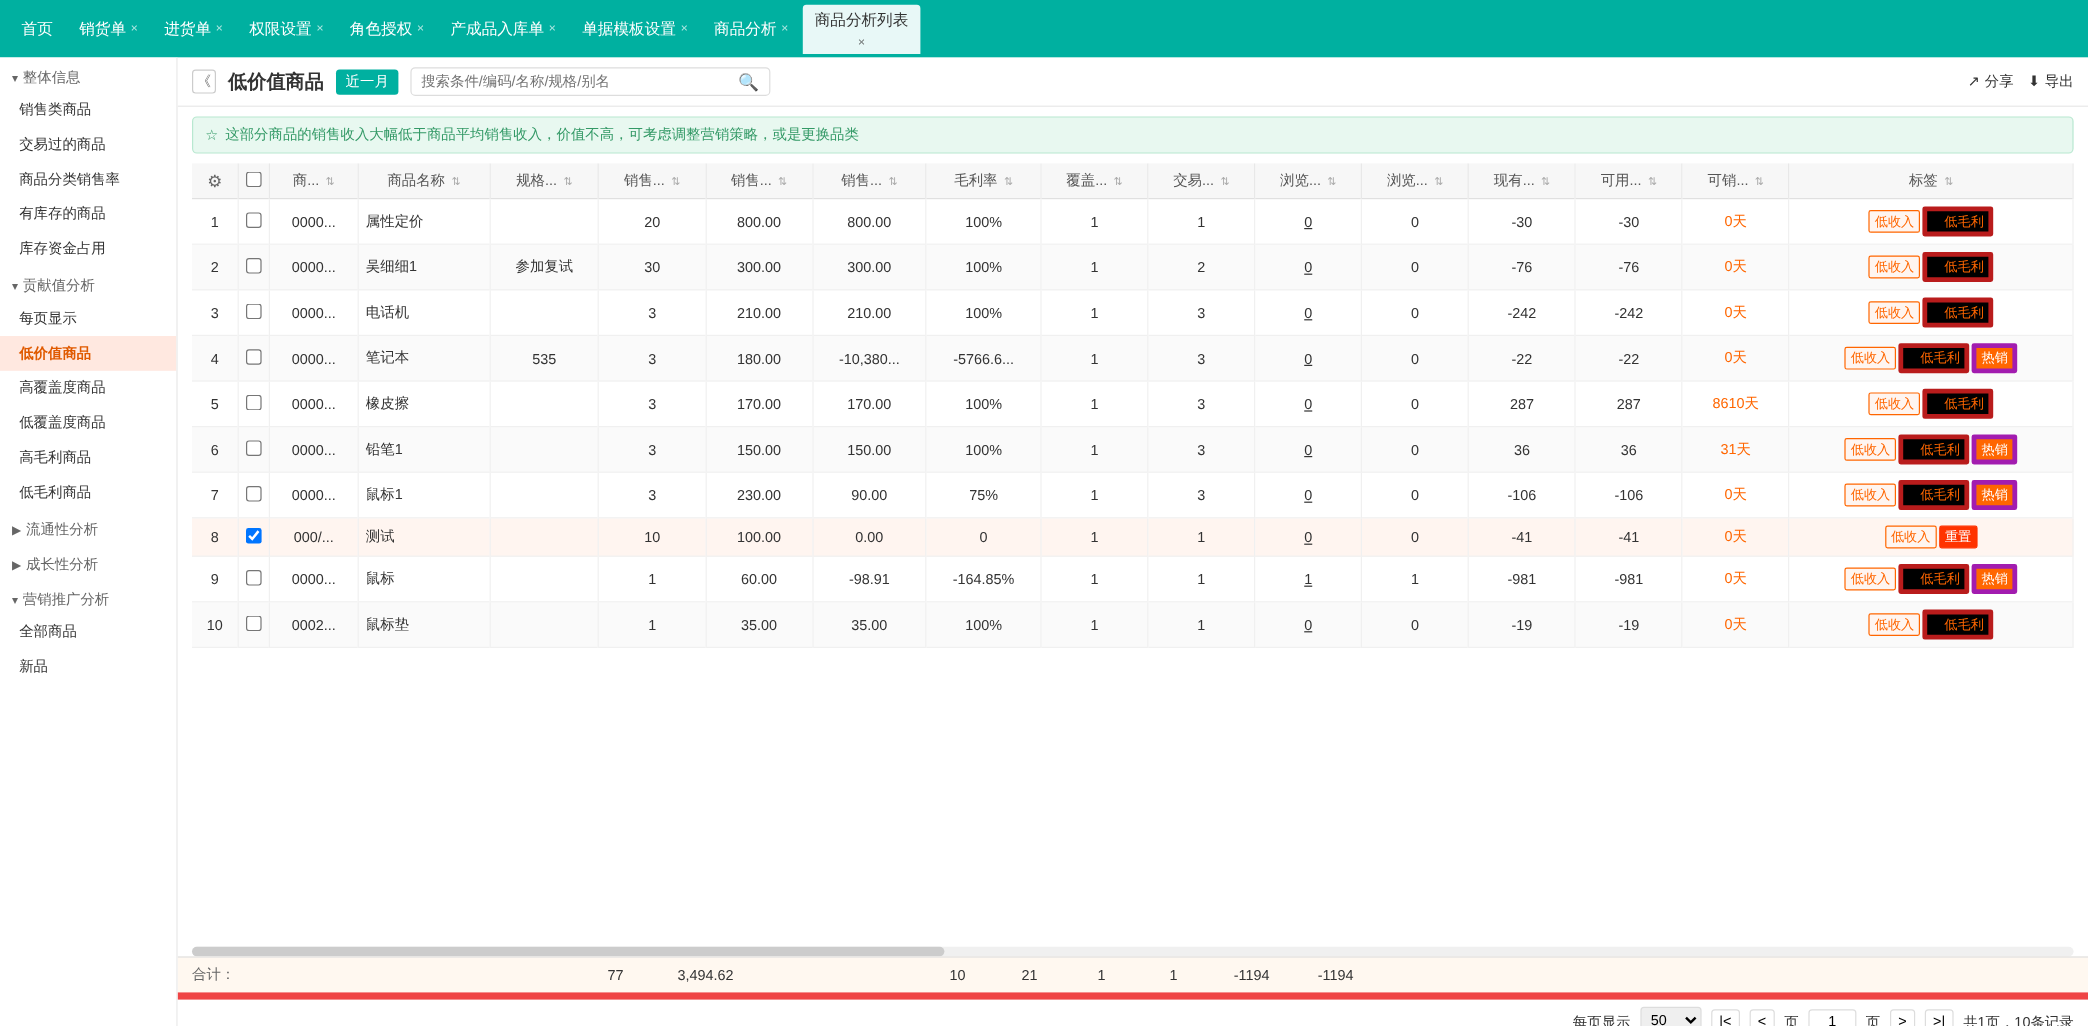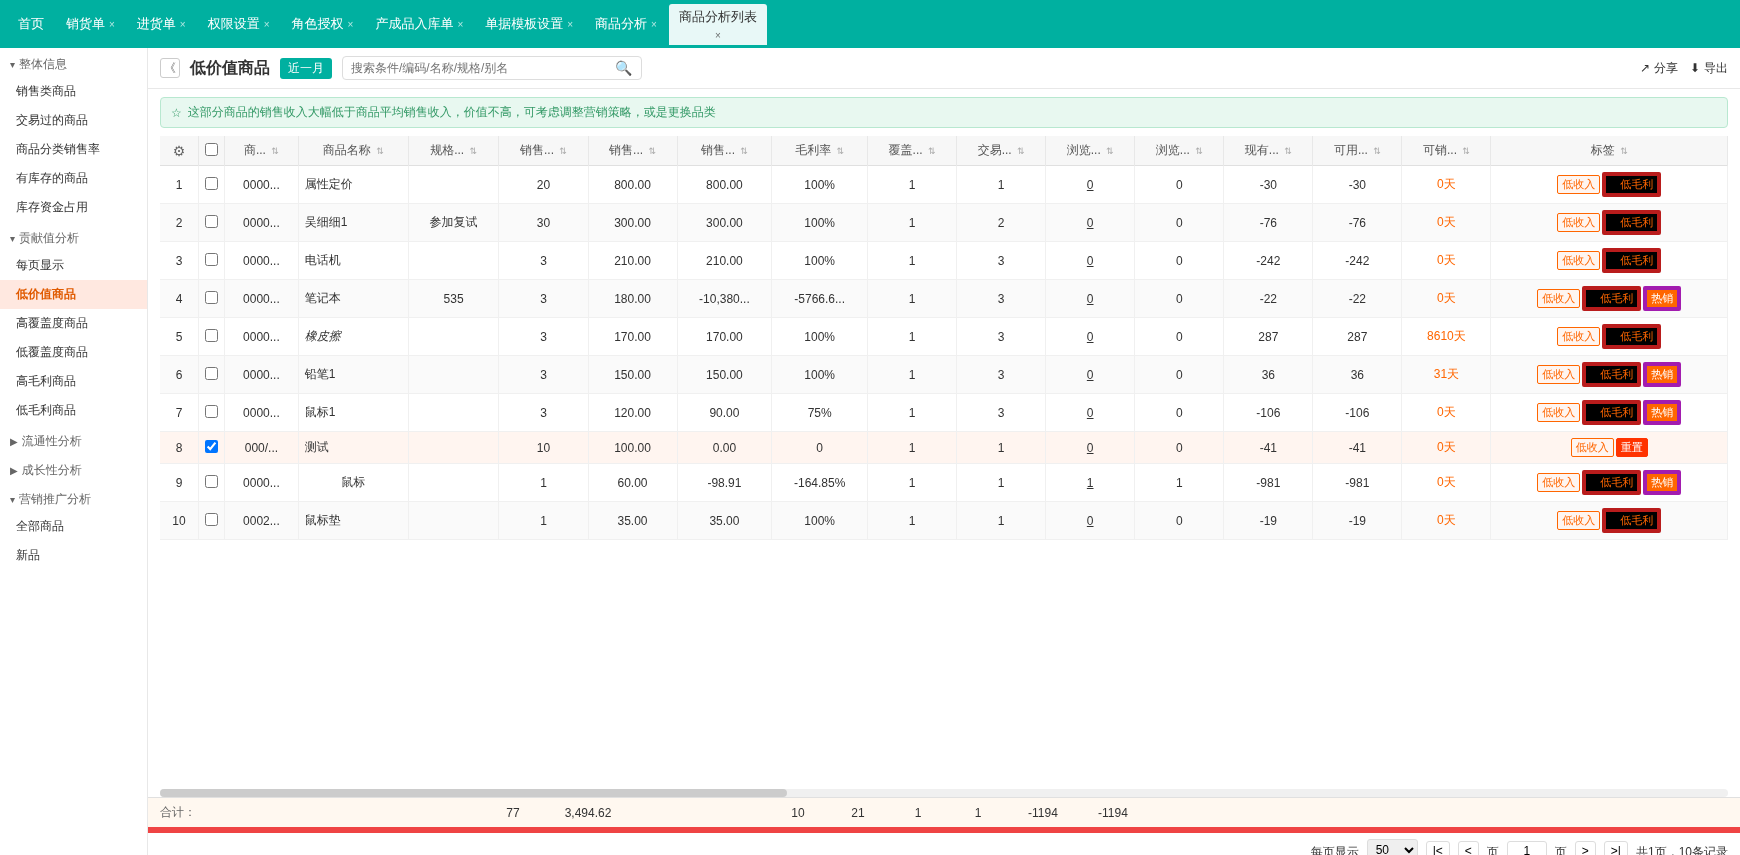--- a/index.html
+++ b/index.html
@@ -473,21 +473,21 @@
     <td>-22</td>
     <td><span class="days-text">0天</span></td>
     <td><span class="tag-badge tag-low-income">低收入</span><span class="tag-badge tag-low-profit">低毛利</span><span class="tag-badge tag-hot">热销</span></td>
   </tr>
             <tr>
     <td>5</td>
     <td class="checkbox-cell">
       <input type="checkbox" style="">
     </td>
     <td>0000...</td>
-    <td style="text-align:left;font-style:italic;">橡皮擦</td>
+    <td style="text-align:left;">橡皮擦</td>
     <td></td>
     <td>3</td>
     <td>170.00</td>
     <td>170.00</td>
     <td>100%</td>
     <td>1</td>
     <td>3</td>
     <td><span class="underline">0</span></td>
     <td>0</td>
     <td>287</td>
@@ -518,21 +518,21 @@
   </tr>
             <tr>
     <td>7</td>
     <td class="checkbox-cell">
       <input type="checkbox" style="">
     </td>
     <td>0000...</td>
     <td style="text-align:left;">鼠标1</td>
     <td></td>
     <td>3</td>
-    <td>120.00</td>
+    <td>230.00</td>
     <td>90.00</td>
     <td>75%</td>
     <td>1</td>
     <td>3</td>
     <td><span class="underline">0</span></td>
     <td>0</td>
     <td>-106</td>
     <td>-106</td>
     <td><span class="days-text">0天</span></td>
     <td><span class="tag-badge tag-low-income">低收入</span><span class="tag-badge tag-low-profit">低毛利</span><span class="tag-badge tag-hot">热销</span></td>
@@ -557,21 +557,21 @@
     <td>-41</td>
     <td><span class="days-text">0天</span></td>
     <td><span class="tag-badge tag-low-income">低收入</span><span class="tag-badge tag-warning">重置</span></td>
   </tr>
             <tr>
     <td>9</td>
     <td class="checkbox-cell">
       <input type="checkbox" style="">
     </td>
     <td>0000...</td>
-    <td style="text-align:center;font-family:Liberation Mono, monospace;">鼠标</td>
+    <td style="text-align:left;font-family:Liberation Mono, monospace;">鼠标</td>
     <td></td>
     <td>1</td>
     <td>60.00</td>
     <td>-98.91</td>
     <td>-164.85%</td>
     <td>1</td>
     <td>1</td>
     <td><span class="underline">1</span></td>
     <td>1</td>
     <td>-981</td>

